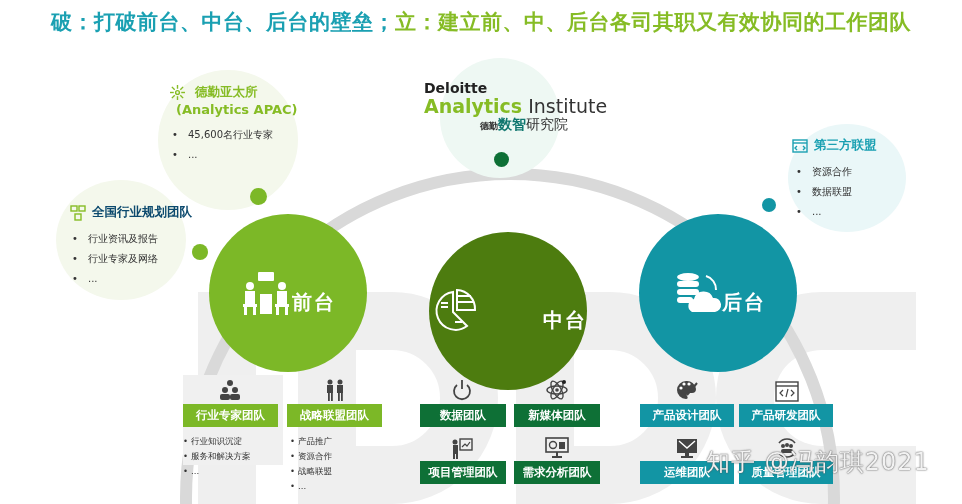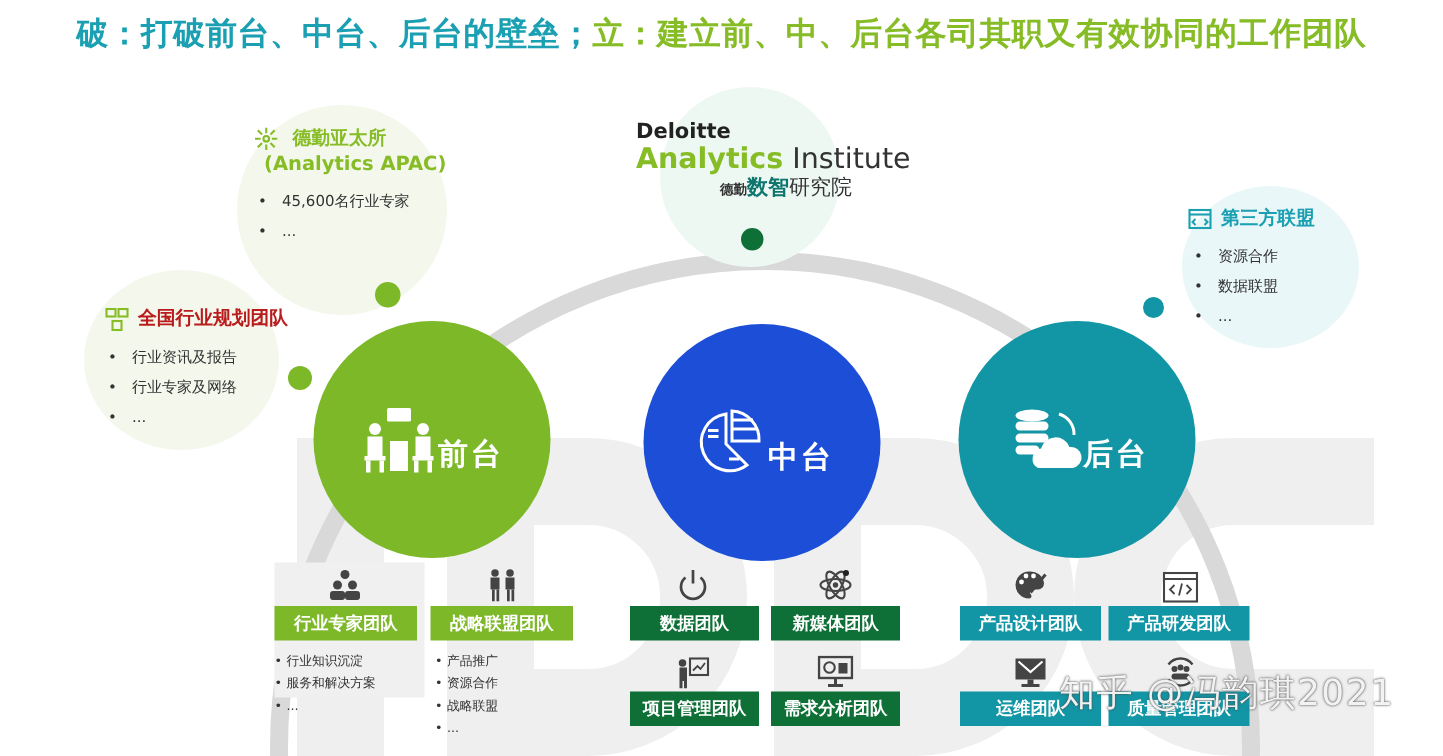--- a/index.html
+++ b/index.html
@@ -32,39 +32,39 @@
   .info { position: absolute; font-size: 10px; color: #333; }
   .info .head { display: flex; align-items: center; gap: 6px; font-size: 12.5px; font-weight: bold; }
   .info .sub { font-size: 13px; font-weight: bold; color: #86bc25; margin: 1px 0 0 6px; }
   .info ul { list-style: none; margin-top: 8px; }
   .info li { position: relative; padding-left: 18px; line-height: 20px; font-size: 10px; }
   .info li::before { content: "•"; position: absolute; left: 2px; top: 0; }
 
   .apac { left: 170px; top: 84px; }
   .apac .head { color: #86bc25; }
   .nat { left: 70px; top: 204px; }
-  .nat .head { color: #b91c1c; }
+  .nat .head { color: #0c4a6e; }
   .third { left: 792px; top: 137px; }
   .third .head { color: #1aa0b2; }
   .third ul { margin-left: 2px; }
 
   .dai { position: absolute; left: 424px; top: 80px; }
   .dai .l1 { font-size: 14px; font-weight: bold; color: #222; }
   .dai .l2 { font-size: 19px; line-height: 20px; font-weight: bold; color: #86bc25; white-space: nowrap; }
   .dai .l2 span.inst { color: #333; font-weight: normal; }
   .dai .l3 { font-size: 12px; margin-left: 56px; color: #333; white-space: nowrap; }
   .dai .l3 .small { font-size: 9px; font-weight: bold; }
   .dai .l3 .hl { color: #0f766e; font-weight: bold; font-size: 14px; }
 
   
   .circle { position: absolute; width: 158px; height: 158px; border-radius: 50%; display: flex; flex-direction: row; align-items: center; justify-content: center; color: #fff; }
   .circle .label { font-size: 20px; font-weight: bold; margin-top: 18px; letter-spacing: 2px; }
   .circle svg { width: 52px; height: 46px; }
   .c-front { left: 209px; top: 214px; background: #7cb827; }
-  .c-mid { left: 429px; top: 216px; background: #1d4ed8; }
+  .c-mid { left: 429px; top: 232px; background: #4d7c0f; justify-content: space-between; }
   .c-back { left: 639px; top: 214px; background: #1295a4; }
 
   
   .tile-icon { position: absolute; width: 26px; height: 24px; display: flex; align-items: center; justify-content: center; }
   .tile-icon svg { width: 24px; height: 22px; }
   .tile { position: absolute; height: 23px; color: #fff; font-size: 11.5px; font-weight: bold; display: flex; align-items: center; justify-content: center; white-space: nowrap; }
   .g-light { background: #7cb827; }
   .g-dark { background: #0e7036; }
   .g-teal { background: #1295a4; }
 

